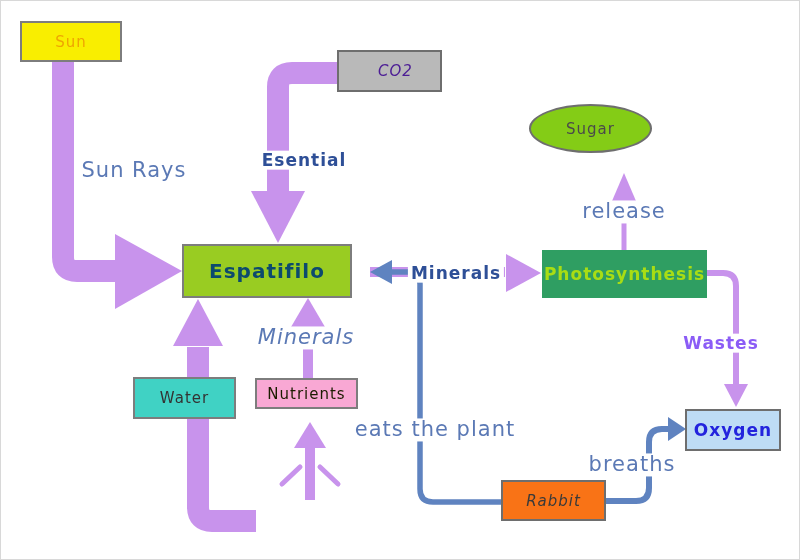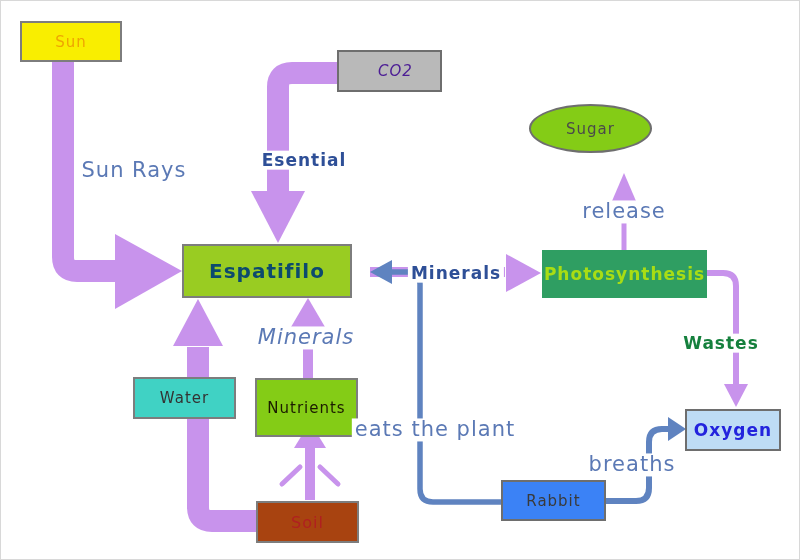--- a/index.html
+++ b/index.html
@@ -67,38 +67,37 @@
   <div class="node" style="left: 336px; top: 49px; width: 105px; height: 42px; font-style: italic; background-color: rgb(185, 185, 185); border-color: rgb(110, 110, 110); color: #4c1d95; padding-left: 12px;">CO2</div>
 
   <div class="node ellipse" style="left: 528px; top: 103px; width: 123px; height: 49px; background-color: #84cc16; border-color: rgb(110, 110, 110); color: rgb(74, 74, 74);">Sugar</div>
 
   <div class="node b" style="left: 181px; top: 243px; width: 170px; height: 54px; font-size: 20px; background-color: rgb(153, 204, 34); border-color: rgb(125, 125, 125); color: #0c4a6e;">Espatifilo</div>
 
   <div class="node" style="left: 132px; top: 376px; width: 103px; height: 42px; background-color: rgb(64, 210, 196); border-color: rgb(125, 125, 125); color: rgb(51, 51, 51);">Water</div>
 
   <div class="node b" style="left: 541px; top: 249px; width: 165px; height: 48px; font-size: 17px; border-width: 0px; background-color: rgb(47, 158, 98); border-color: rgb(47, 158, 98); color: rgb(168, 221, 20);">Photosynthesis</div>
 
-  <div class="node" style="left: 254px; top: 377px; width: 103px; height: 59px; background-color: #84cc16; border-color: rgb(125, 125, 125); color: rgb(28, 28, 0);">Nutrients</div>
+  <div class="node" style="left: 254px; top: 377px; width: 103px; height: 31px; background-color: #f9a8d4; border-color: rgb(125, 125, 125); color: rgb(28, 28, 0);">Nutrients</div>
 
-  <div class="node" style="left: 255px; top: 500px; width: 103px; height: 42px; font-size: 16px; background-color: rgb(168, 67, 16); border-color: rgb(125, 125, 125); color: rgb(176, 32, 32);">Soil</div>
 
-  <div class="node" style="left: 500px; top: 479px; width: 105px; height: 41px; background-color: #3b82f6; border-color: rgb(110, 110, 110); color: rgb(58, 58, 58);">Rabbit</div>
+  <div class="node" style="left: 500px; top: 479px; width: 105px; height: 41px; background-color: #f97316; border-color: rgb(110, 110, 110); color: rgb(58, 58, 58); font-style: italic;">Rabbit</div>
 
   <div class="node b" style="left: 684px; top: 408px; width: 96px; height: 42px; font-size: 17px; background-color: rgb(190, 220, 245); border-color: rgb(110, 110, 110); color: rgb(35, 35, 221);">Oxygen</div>
 
   <div class="edge-label" style="left: 133px; top: 170px; color: rgb(91, 121, 181);">Sun Rays</div>
 
   <div class="edge-label navy on-line" style="left: 303px; top: 159px; color: rgb(46, 79, 151);">Esential</div>
 
   <div class="edge-label on-line" style="left: 623px; top: 211px; color: rgb(91, 121, 181); text-align: center;">release</div>
 
   <div class="edge-label navy on-line" style="left: 455px; top: 272px; color: rgb(46, 79, 151);">Minerals</div>
 
   <div class="edge-label on-line" style="left: 305px; top: 337px; color: rgb(91, 121, 181); font-style: italic;">Minerals</div>
 
-  <div class="edge-label navy on-line" style="left: 720px; top: 342px; color: #15803d;">Wastes</div>
+  <div class="edge-label navy on-line" style="left: 720px; top: 342px; color: #8b5cf6;">Wastes</div>
 
   <div class="edge-label on-line" style="left: 434px; top: 386px; color: rgb(91, 121, 181); margin-top: 43px;">eats the plant</div>
 
 
   <div class="edge-label on-line" style="left: 631px; top: 464px; color: rgb(91, 121, 181);">breaths</div>
 
 </div>
 
 </body></html>

